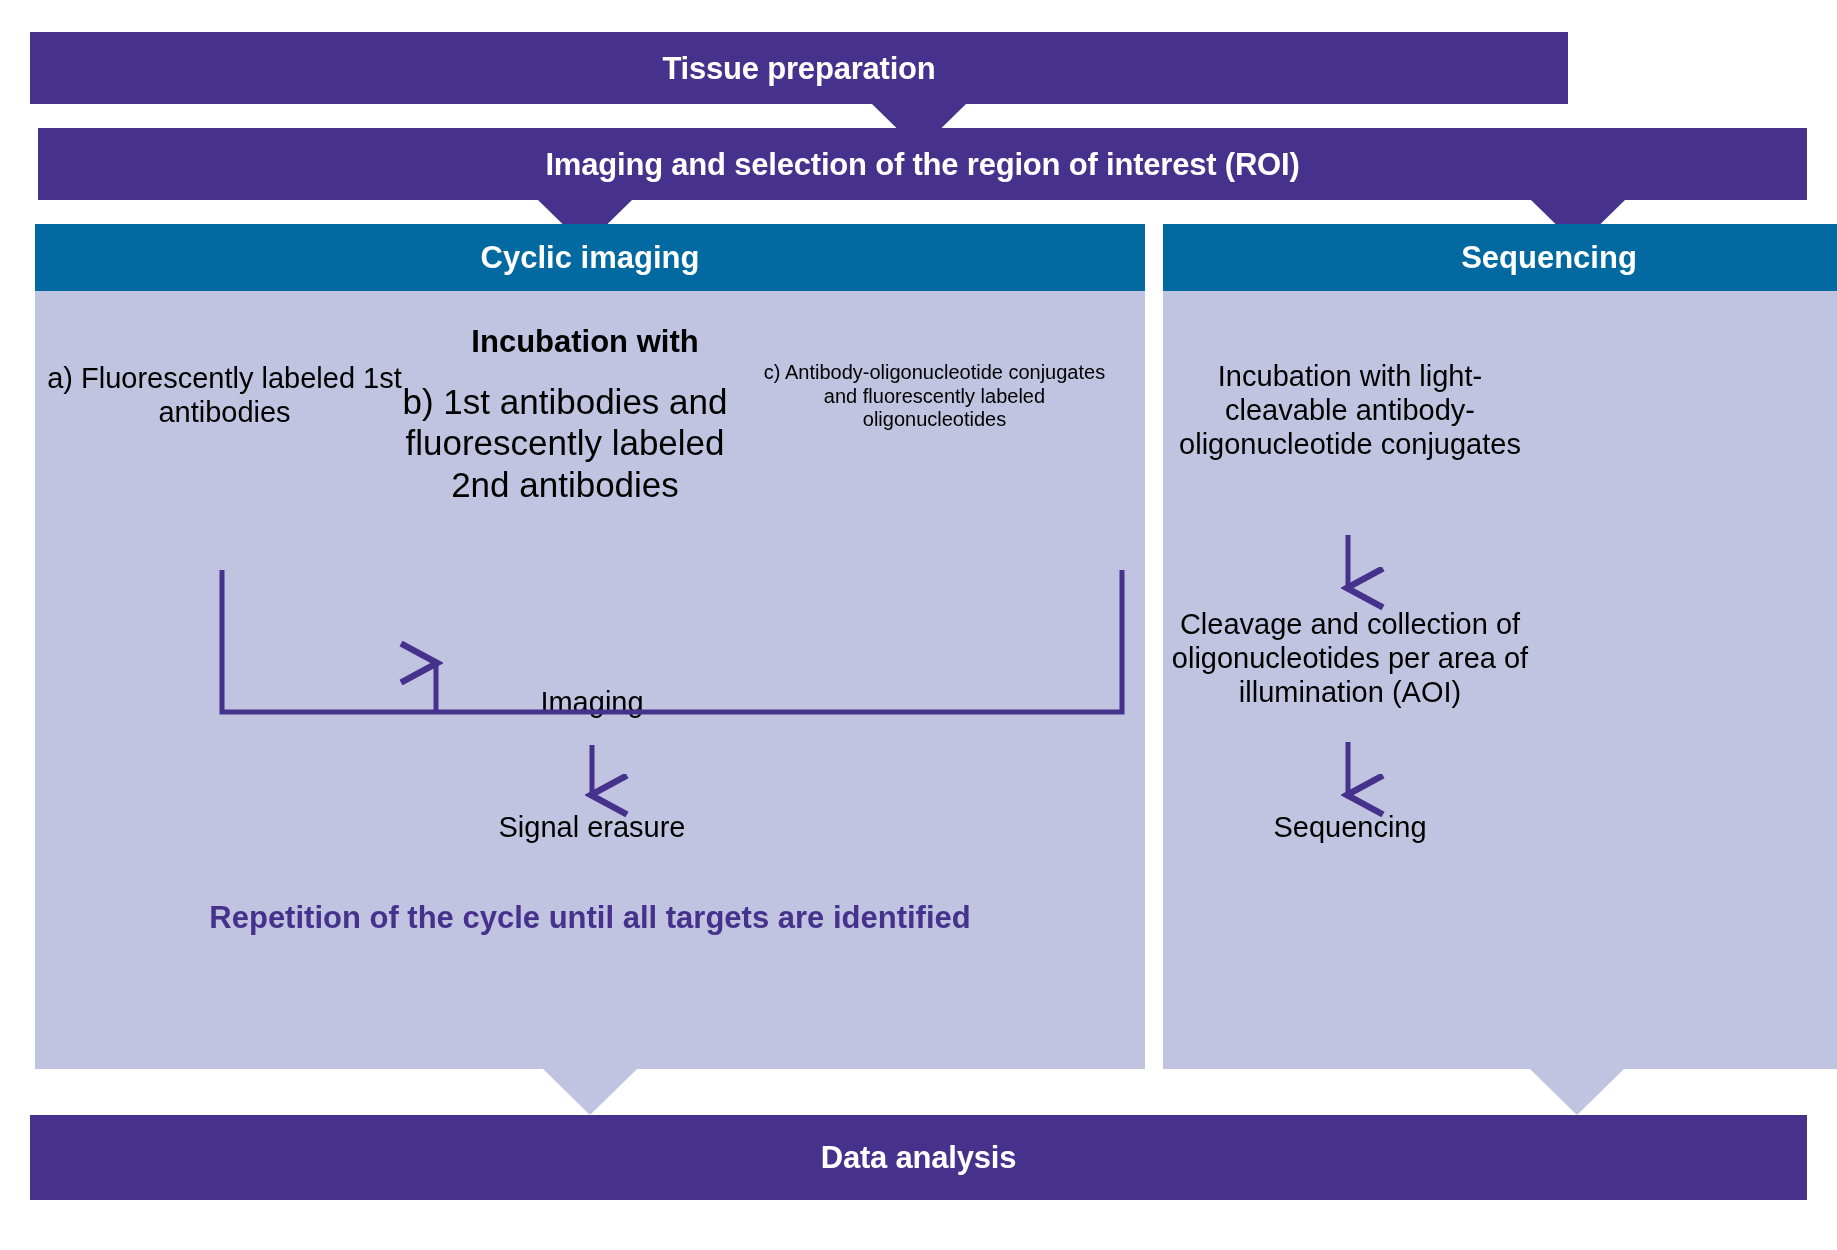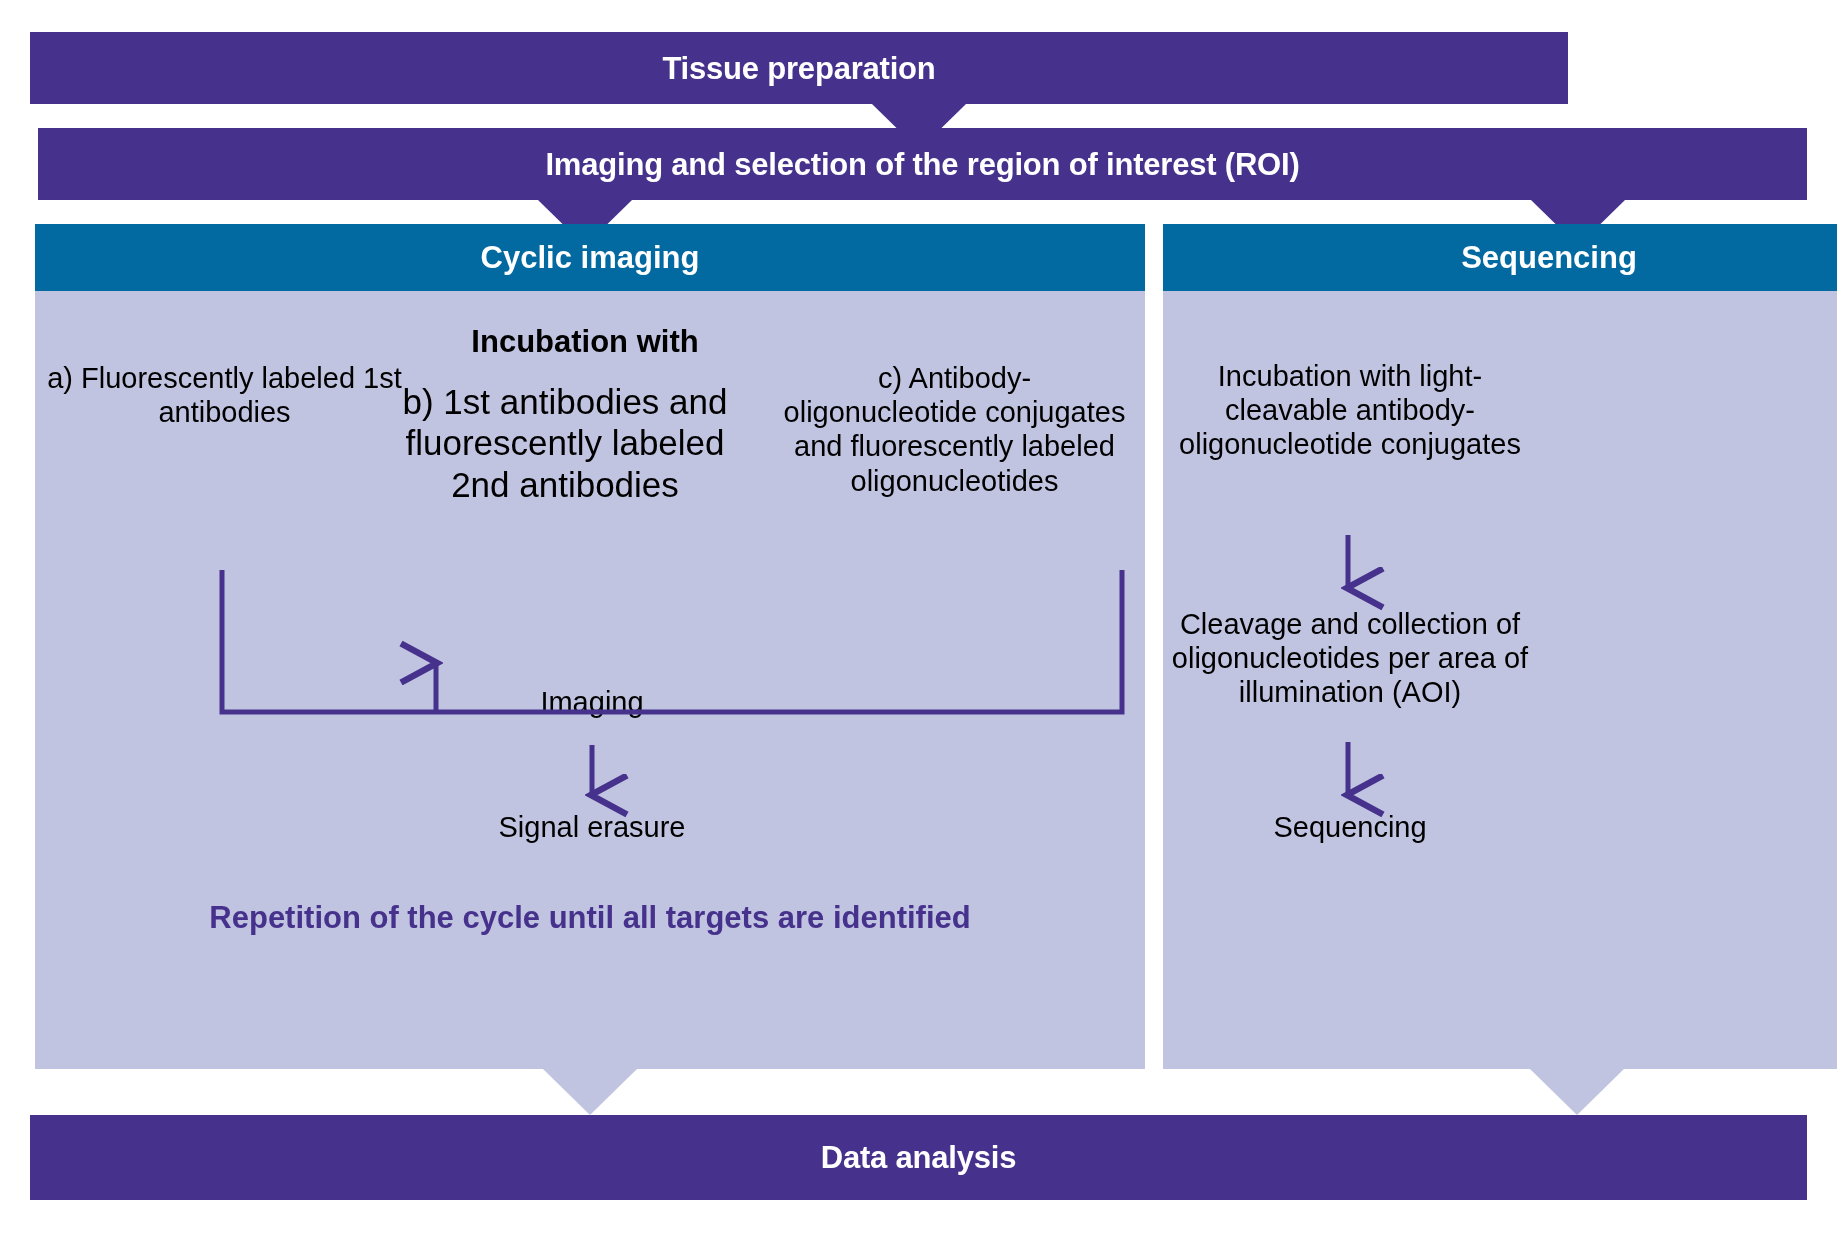--- a/index.html
+++ b/index.html
@@ -104,21 +104,21 @@
   <div class="txt bold" style="left:375px; top:312px; width:420px; font-size:31px;margin-top:12px;">
     <span>Incubation with</span>
   </div>
 
   <div class="txt" style="left:47px; top:361px; width:355px; font-size:29px;">
     <span>a) Fluorescently labeled 1st antibodies</span>
   </div>
   <div class="txt" style="left:400px; top:361px; width:330px; font-size:35px;margin-top:20px;">
     <span>b) 1st antibodies and fluorescently labeled 2nd antibodies</span>
   </div>
-  <div class="txt" style="left:782px; top:361px; width:345px; font-size:29px;">
+  <div class="txt" style="left:762px; top:361px; width:345px; font-size:20px;">
     <span>c) Antibody-oligonucleotide conjugates and fluorescently labeled oligonucleotides</span>
   </div>
 
   <div class="txt" style="left: 342px; top: 685px; width: 500px; font-size: 29px; transform: none;">
     <span>Imaging</span>
   </div>
   <div class="txt" style="left: 342px; top: 810px; width: 500px; font-size: 29px; transform: none;">
     <span>Signal erasure</span>
   </div>
 

